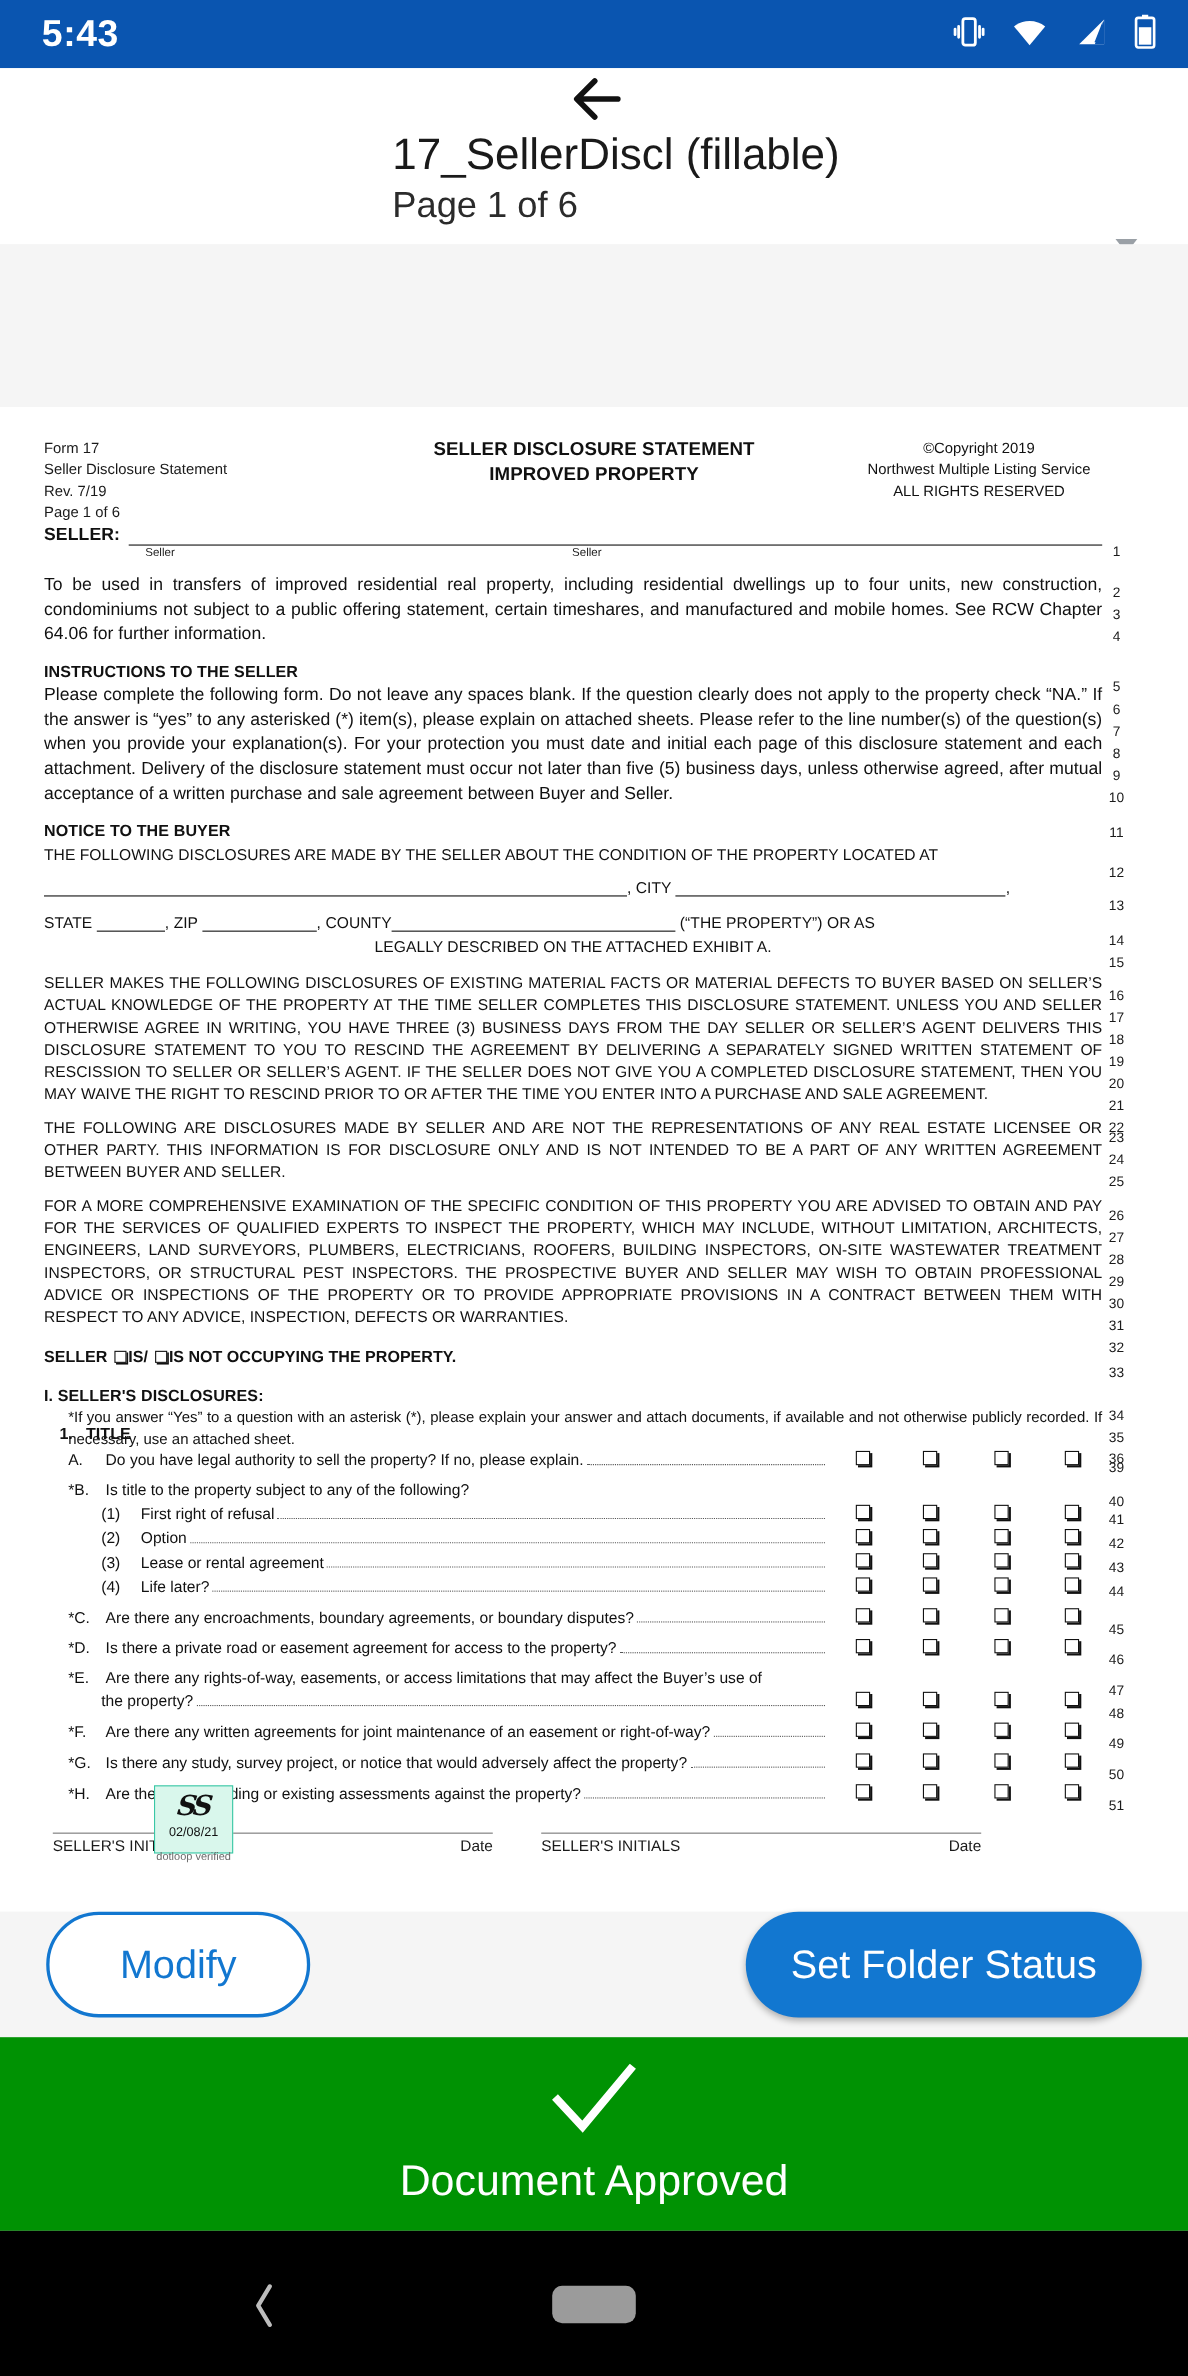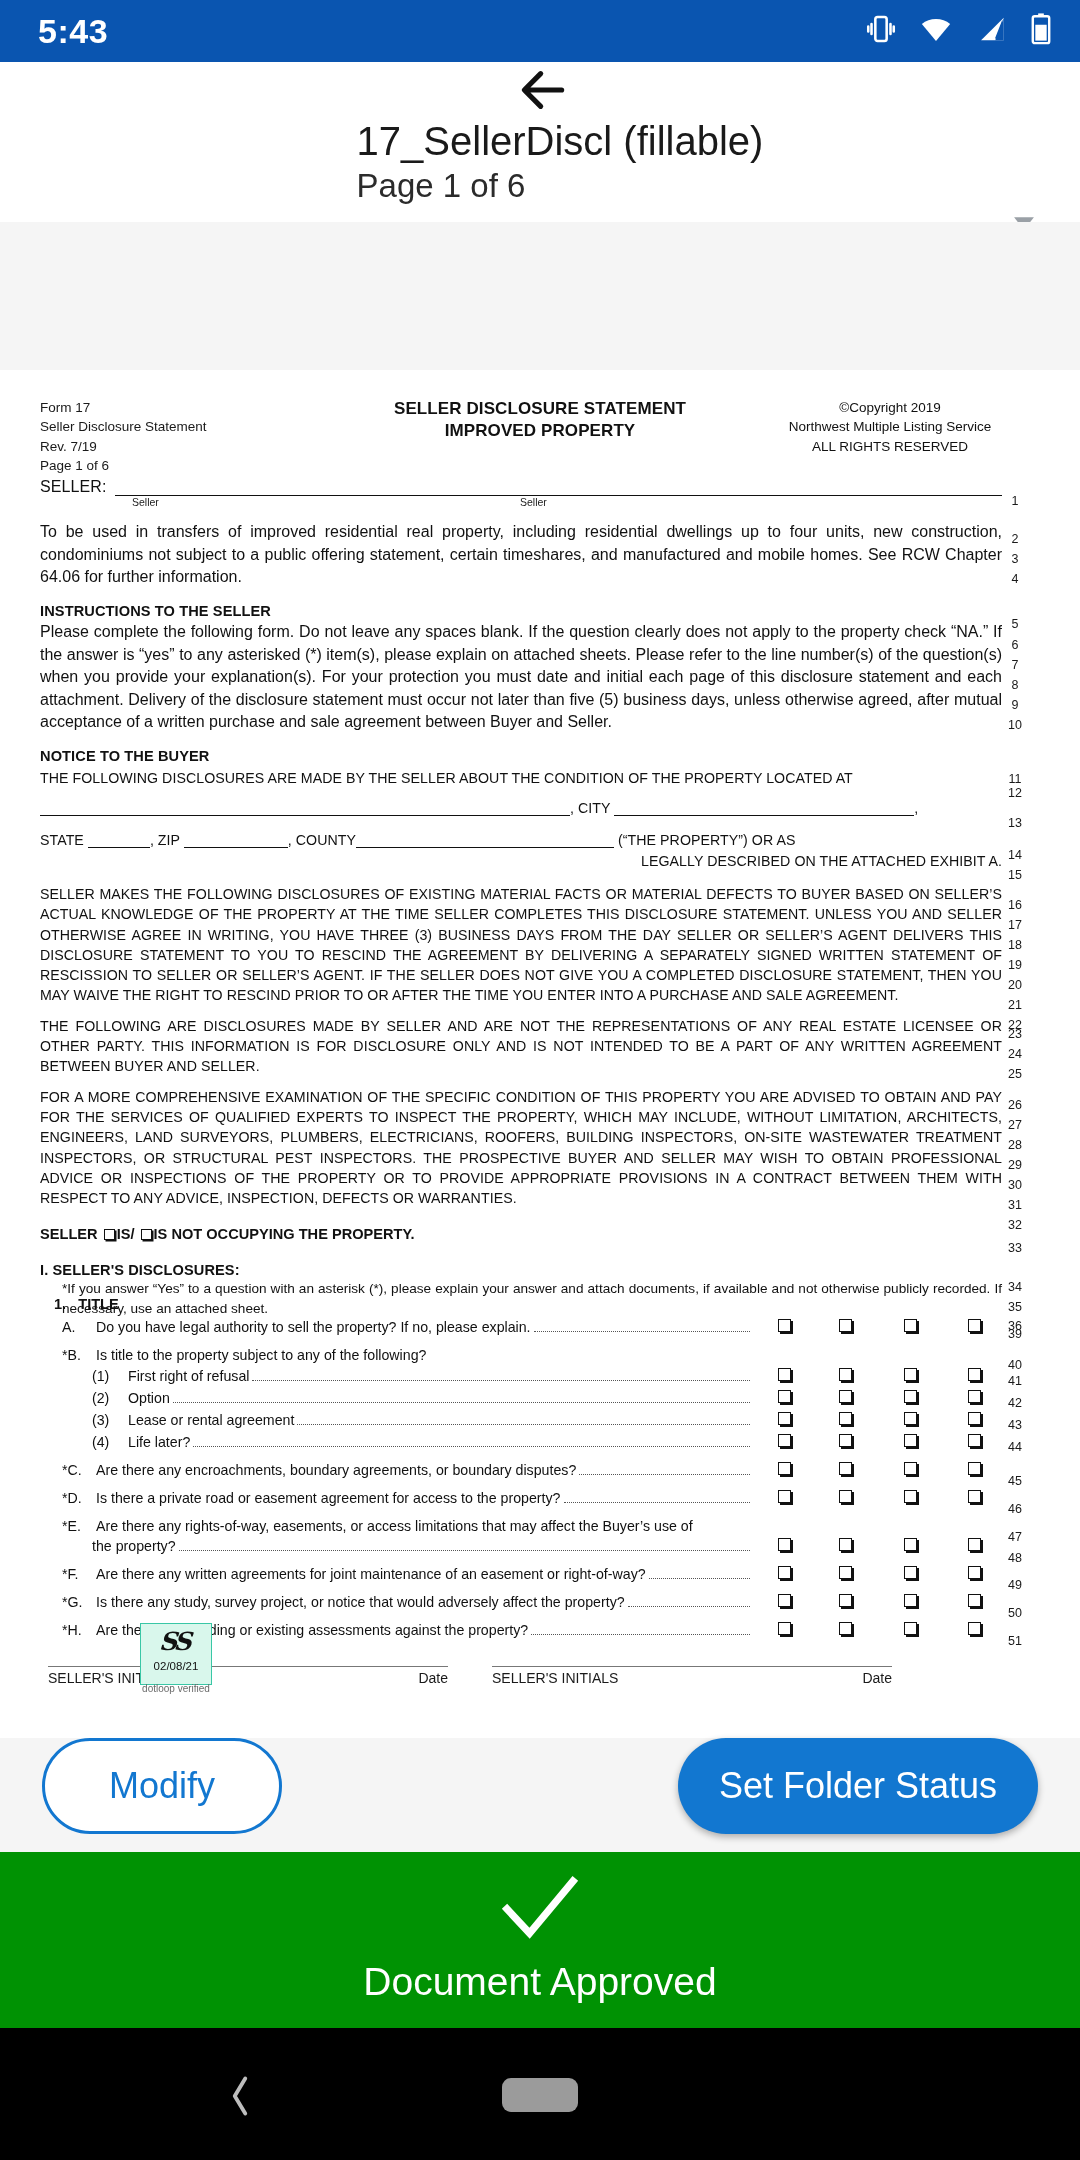--- a/index.html
+++ b/index.html
@@ -47,21 +47,21 @@
   .fh-center { position: absolute; left: 0; right: 0; text-align: center;
                font-size: 17px; font-weight: bold; line-height: 1.32; letter-spacing: .1px; }
   .fh-right { margin-left: auto; width: 300px; text-align: center; font-size: 13.5px; line-height: 1.44; }
 
   .row { position: relative; }
   .lnum { position: absolute; right: -26px; width: 26px; text-align: center;
           font-size: 12.5px; color: #1a1a1a; }
   .body-col { position: relative; padding-right: 38px; }
 
   .seller-line { display: flex; align-items: flex-end; margin-top: 12px; }
-  .seller-label { font-size: 16px; font-weight: normal; letter-spacing: .1px; text-align: right; }
+  .seller-label { font-size: 16px; font-weight: bold; letter-spacing: .1px; text-align: right; }
   .rule { flex: 1; border-bottom: 1.6px solid #111; height: 18px; margin-left: 8px; }
   .seller-subs { position: relative; height: 14px; }
   .seller-subs span { position: absolute; font-size: 10.5px; color: #222; }
 
   p.para { font-size: 16px; line-height: 1.415; text-align: justify; margin-top: 11px; color: #111; }
   p.para.caps { font-size: 14.2px; letter-spacing: .05px; }
   .bold { font-weight: bold; }
   h4.sec { font-size: 14.6px; font-weight: bold; margin-top: 14px; letter-spacing: .1px; }
 
   .fill-rule { display: inline-block; border-bottom: 1.4px solid #111; vertical-align: -3px; }
@@ -239,22 +239,22 @@
         <p class="para caps" style="margin-top:10px;text-align:left">
           <span class="fill-rule" style="width:530px"></span><span>, CITY</span>
           <span class="fill-rule" style="width:300px"></span><span>,</span>
         </p>
         <p class="para caps" style="margin-top:12px;text-align:left">
           <span>STATE</span>
           <span class="fill-rule" style="width:62px"></span><span>, ZIP</span>
           <span class="fill-rule" style="width:104px"></span><span>, COUNTY</span><span class="fill-rule" style="width:258px"></span>
           <span>(“THE PROPERTY”) OR AS</span>
         </p>
-        <p class="para caps" style="margin-top:1px;text-align:right">LEGALLY DESCRIBED ON THE ATTACHED EXHIBIT A.</p>
-        <span class="lnum" style="top:24px">11</span>
+        <p class="para caps" style="margin-top:1px;text-align:center">LEGALLY DESCRIBED ON THE ATTACHED EXHIBIT A.</p>
+        <span class="lnum" style="top:2px">11</span>
         <span class="lnum" style="top:38px">12</span>
         <span class="lnum" style="top:68px">13</span>
         <span class="lnum" style="top:100px">14</span>
         <span class="lnum" style="top:120px">15</span>
       </div>
 
       <div class="row">
         <p class="para caps" style="margin-top:13px">SELLER MAKES THE FOLLOWING DISCLOSURES OF EXISTING MATERIAL FACTS OR MATERIAL DEFECTS TO BUYER BASED ON SELLER’S ACTUAL KNOWLEDGE OF THE PROPERTY AT THE TIME SELLER COMPLETES THIS DISCLOSURE STATEMENT. UNLESS YOU AND SELLER OTHERWISE AGREE IN WRITING, YOU HAVE THREE (3) BUSINESS DAYS FROM THE DAY SELLER OR SELLER’S AGENT DELIVERS THIS DISCLOSURE STATEMENT TO YOU TO RESCIND THE AGREEMENT BY DELIVERING A SEPARATELY SIGNED WRITTEN STATEMENT OF RESCISSION TO SELLER OR SELLER’S AGENT. IF THE SELLER DOES NOT GIVE YOU A COMPLETED DISCLOSURE STATEMENT, THEN YOU MAY WAIVE THE RIGHT TO RESCIND PRIOR TO OR AFTER THE TIME YOU ENTER INTO A PURCHASE AND SALE AGREEMENT.</p>
         <span class="lnum" style="top:14px">16</span>
         <span class="lnum" style="top:34px">17</span>

